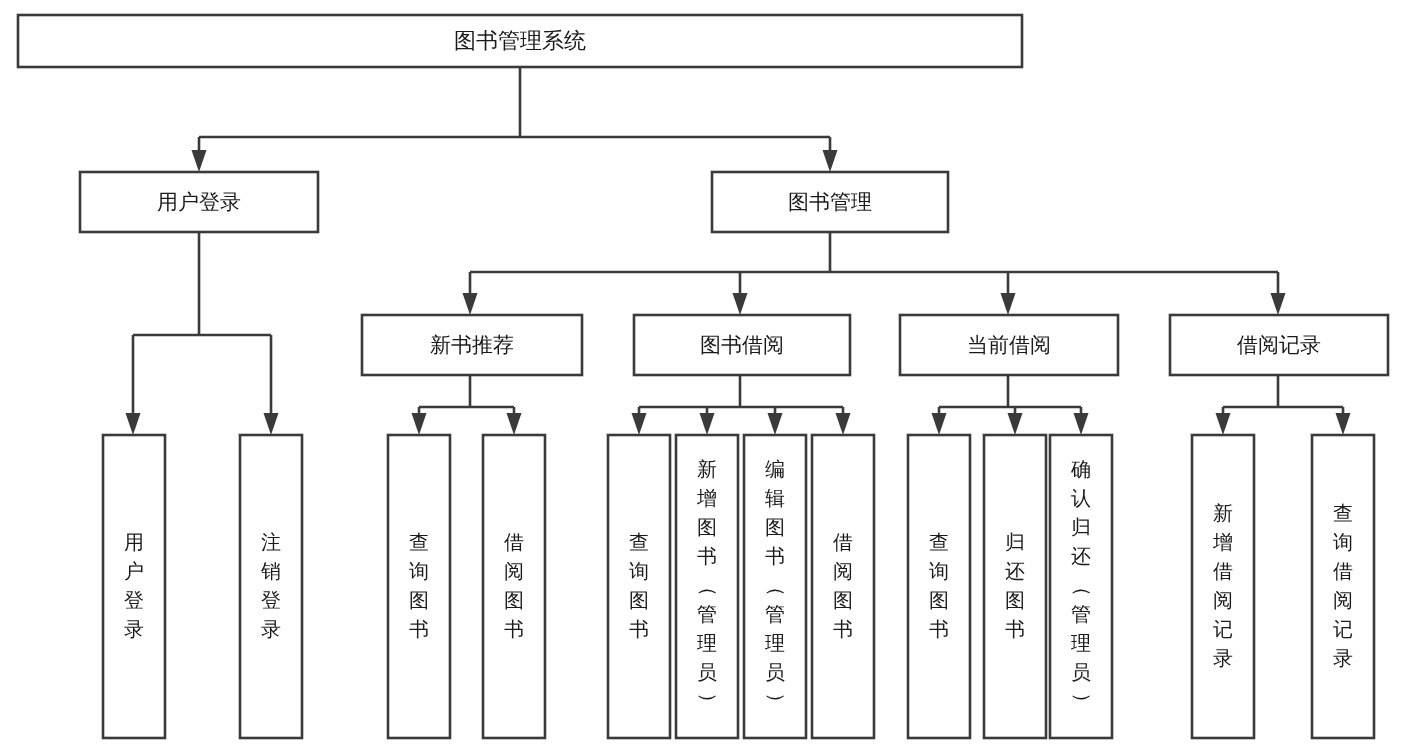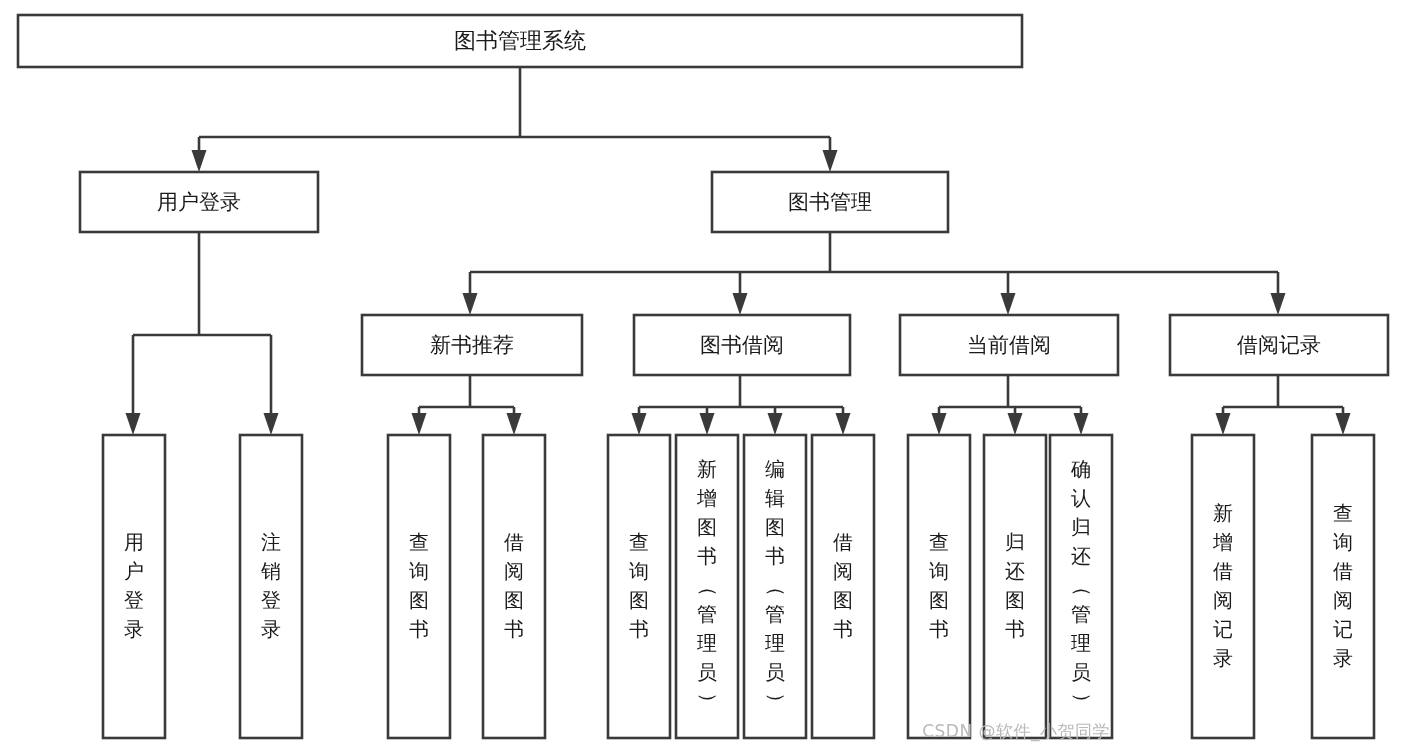--- a/index.html
+++ b/index.html
@@ -258,14 +258,13 @@
       <g>
         <rect x="1312" y="435" width="62" height="303" class="node-box"></rect>
         <text x="1343" y="514" class="leaf-label-char">查</text>
         <text x="1343" y="543" class="leaf-label-char">询</text>
         <text x="1343" y="572" class="leaf-label-char">借</text>
         <text x="1343" y="601" class="leaf-label-char">阅</text>
         <text x="1343" y="630" class="leaf-label-char">记</text>
         <text x="1343" y="659" class="leaf-label-char">录</text>
       </g>
     </svg>
-  <div class="watermark">CSDN @软件_小贺同学</div>
 </div>
 
 </body></html>

